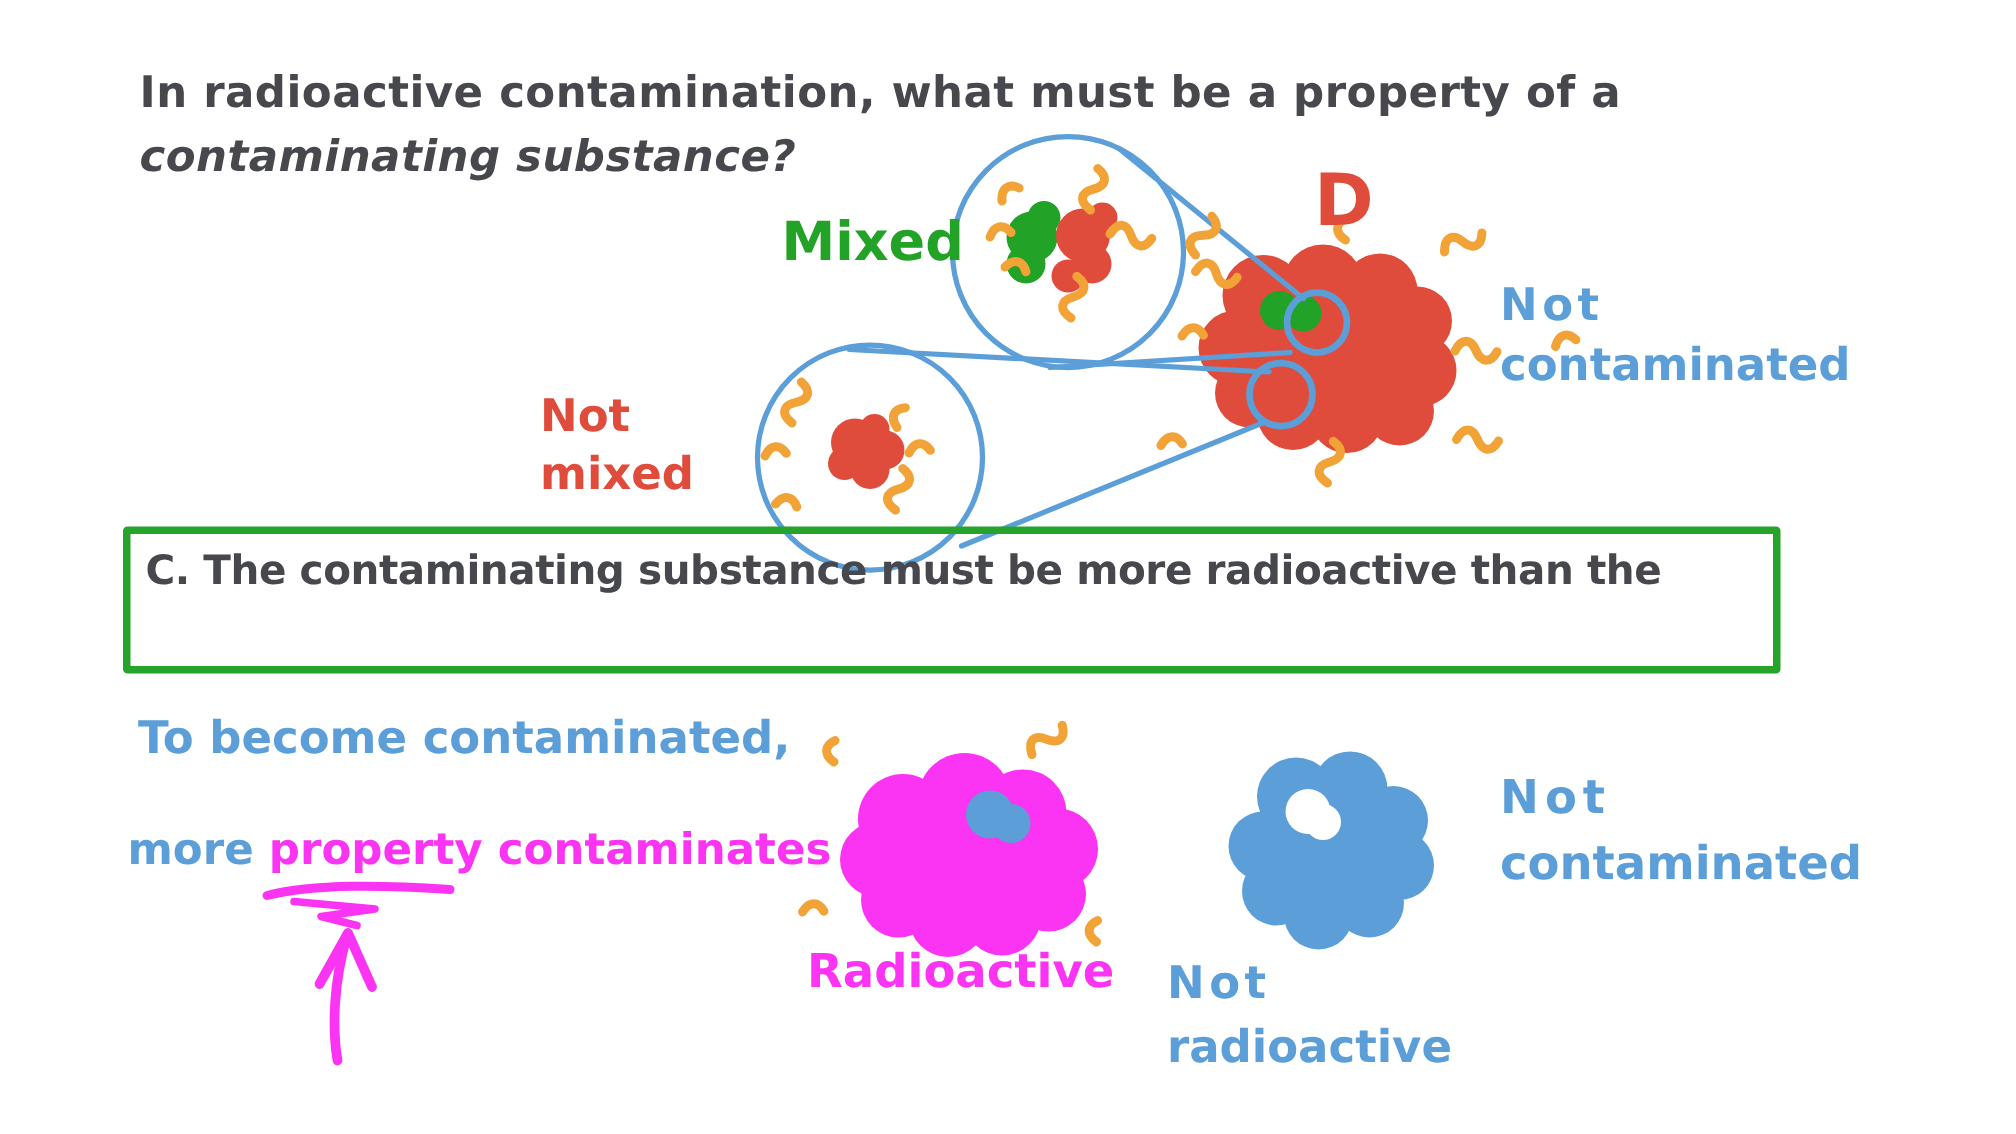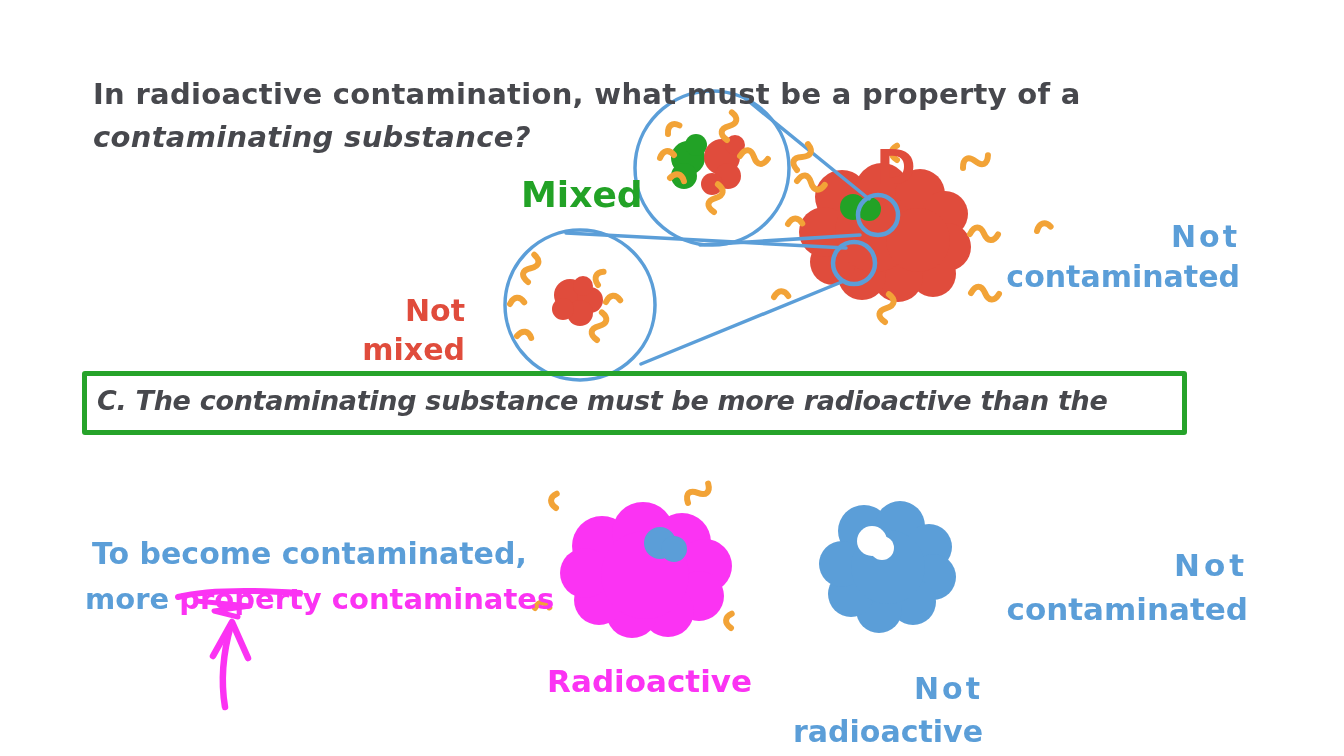--- a/index.html
+++ b/index.html
@@ -3,36 +3,36 @@
 <meta charset="utf-8">
 <style>
   :root{
     --ink:#47484d; --blue:#5b9ed8; --red:#e04c3c; --green:#22a226;
     --orange:#f2a337; --magenta:#fb33f3; --box-border-green:#26a32a;
   }
   html,body{margin:0;padding:0;background:#fff;}
   #stage{position:relative;width:1344px;height:756px;background:#ffffff;overflow:hidden;
          font-family:"DejaVu Sans","Liberation Sans",sans-serif;font-weight:700;}
   #drawing{position:absolute;left:0;top:0;}
-  .txt{position:absolute;white-space:nowrap;margin-top:33px;}
+  .txt{position:absolute;white-space:nowrap;}
   .ink{color:var(--ink);}
   .blue{color:var(--blue);}
   .red{color:var(--red);}
   .green{color:var(--green);}
   .magenta{color:var(--magenta);}
-  .center{text-align:right;}
+  .center{text-align:left;}
   .q{font-size:29px;letter-spacing:.3px;}
   .f-red{fill:var(--red);}   .f-green{fill:var(--green);}
   .f-magenta{fill:var(--magenta);} .f-blue{fill:var(--blue);} .f-white{fill:#ffffff;}
   .s-blue{stroke:var(--blue);fill:none;stroke-linecap:round;}
   .s-orange{stroke:var(--orange);fill:none;stroke-linecap:round;}
   .s-magenta{stroke:var(--magenta);fill:none;stroke-linecap:round;stroke-linejoin:round;}
-  #answer-box{position:absolute;left:82px;top:371px;width:1105px;height:64px;
+  #answer-box{position:absolute;left:82px;top:351px;width:1105px;height:98px;
     border:5px solid var(--box-border-green);border-radius:3px;box-sizing:border-box;
-    padding:5px 10px 0 10px;font-style:italic;}
+    padding:5px 10px 0 10px;}
   #answer-box .line{font-size:27px;letter-spacing:-0.3px;line-height:40px;color:var(--ink);white-space:nowrap;}
 </style>
 </head>
 <body>
 
 <div id="stage">
 
   <svg id="drawing" width="1344" height="756" viewBox="0 0 1344 756">
     <defs>
       <path id="sq" d="M0,0 C4,-9 10,-9 14,-1 C18,7 24,7 28,-1"></path>
@@ -187,21 +187,21 @@
 
   <div class="txt blue center" style="left:1000px;top:184px;width:240px;font-size:30px;line-height:40px;">
     <div style="letter-spacing:3px;">Not</div>
     <div>contaminated</div>
   </div>
 
   <div id="answer-box">
     <div class="line">C. The contaminating substance must be more radioactive than the</div>
   </div>
 
-  <div class="txt blue" style="left:92px;top:503px;font-size:30px;">To become contaminated,</div>
+  <div class="txt blue" style="left:92px;top:475px;font-size:30px;">To become contaminated,</div>
   <div class="txt" style="left:85px;top:549px;font-size:29px;">
     <span class="blue">more</span><span> </span>
     <span class="magenta">property</span><span> </span>
     <span class="magenta">contaminates</span>
   </div>
 
   <div class="txt magenta center" style="left:538px;top:630px;width:214px;font-size:31px;">Radioactive</div>
 
   <div class="txt blue center" style="left:778px;top:634px;width:205px;font-size:30px;line-height:43px;">
     <div style="letter-spacing:3px;">Not</div>

